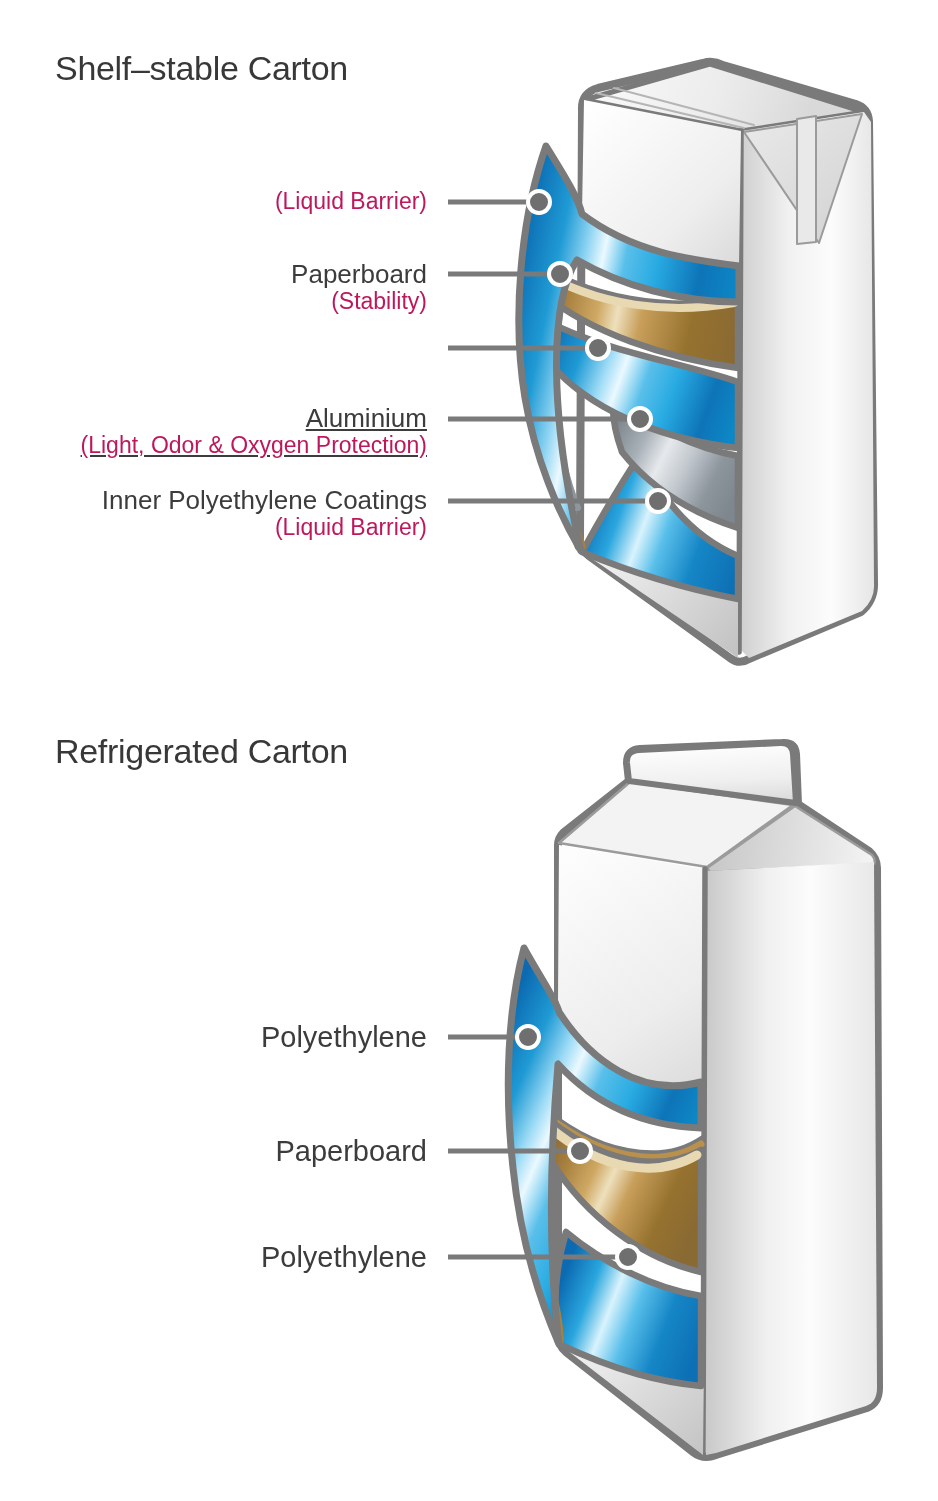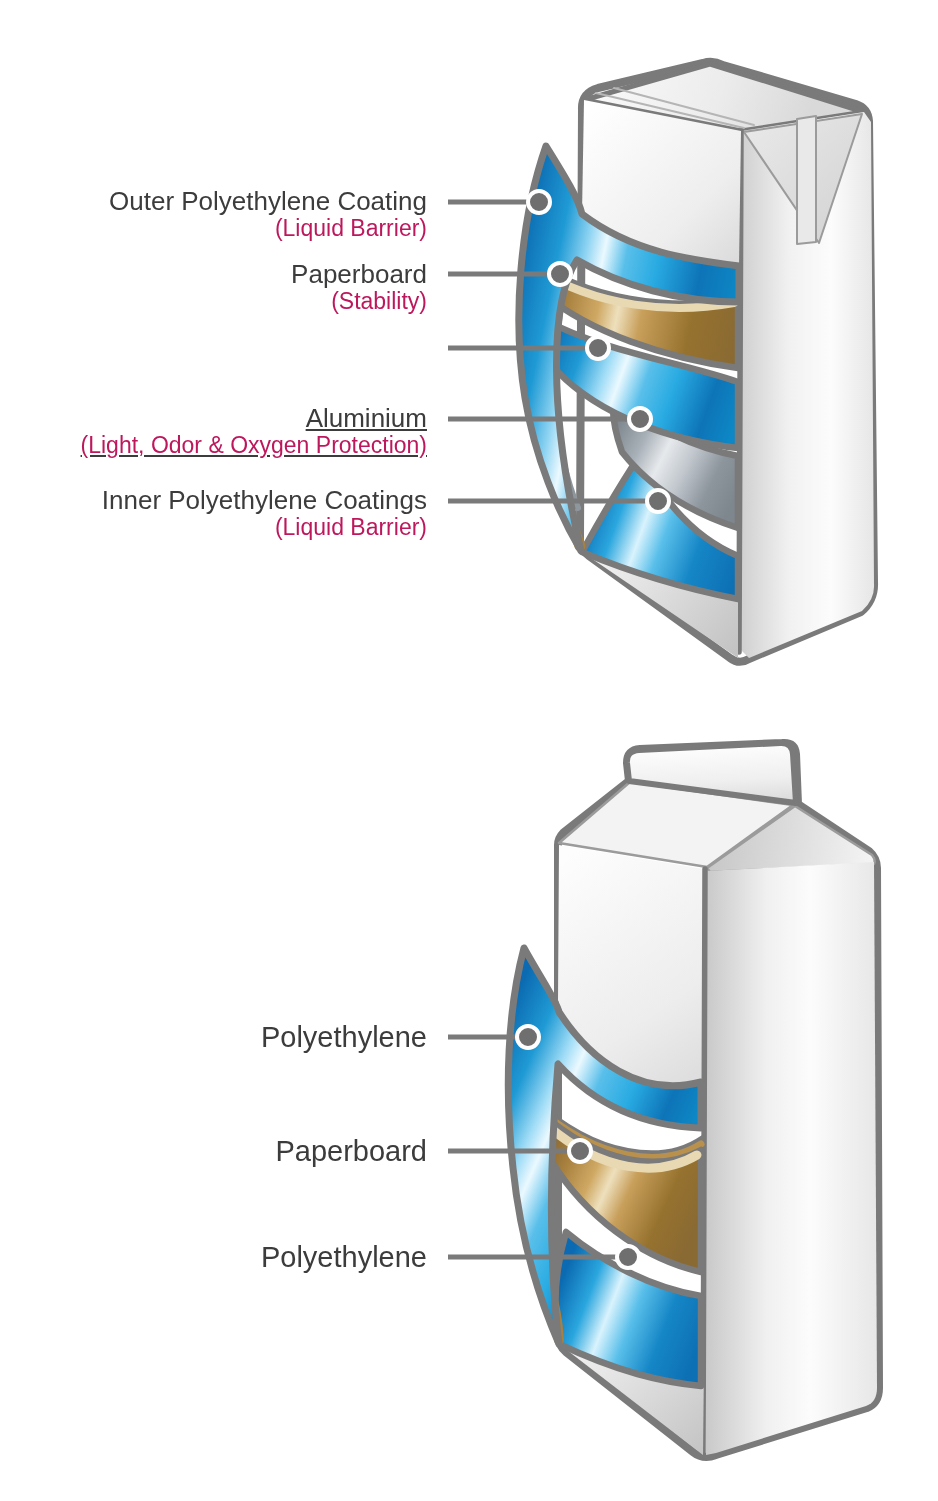--- a/index.html
+++ b/index.html
@@ -216,23 +216,24 @@
   <g>
     <line x1="448" y1="1037" x2="516" y2="1037" stroke="#7a7a7a" stroke-width="5"></line>
     <circle cx="528" cy="1037" r="11" fill="#6f6f6f" stroke="#ffffff" stroke-width="4"></circle>
     <line x1="448" y1="1151" x2="568" y2="1151" stroke="#7a7a7a" stroke-width="5"></line>
     <circle cx="580" cy="1151" r="11" fill="#6f6f6f" stroke="#ffffff" stroke-width="4"></circle>
     <line x1="448" y1="1257" x2="616" y2="1257" stroke="#7a7a7a" stroke-width="5"></line>
     <circle cx="628" cy="1257" r="11" fill="#6f6f6f" stroke="#ffffff" stroke-width="4"></circle>
   </g>
 </svg>
 
+  <h1 class="title t1">Shelf–stable Carton</h1>
+  <h1 class="title t2">Refrigerated Carton</h1>
 
   <div class="label l1">
-    <div class="main">Outer Polyethylene Coating</div>
     <div class="sub">(Liquid Barrier)</div>
   </div>
   <div class="label l2">
     <div class="main">Paperboard</div>
     <div class="sub">(Stability)</div>
   </div>
   <div class="label l4">
     <div class="main">Aluminium</div>
     <div class="sub">(Light, Odor &amp; Oxygen Protection)</div>
   </div>

